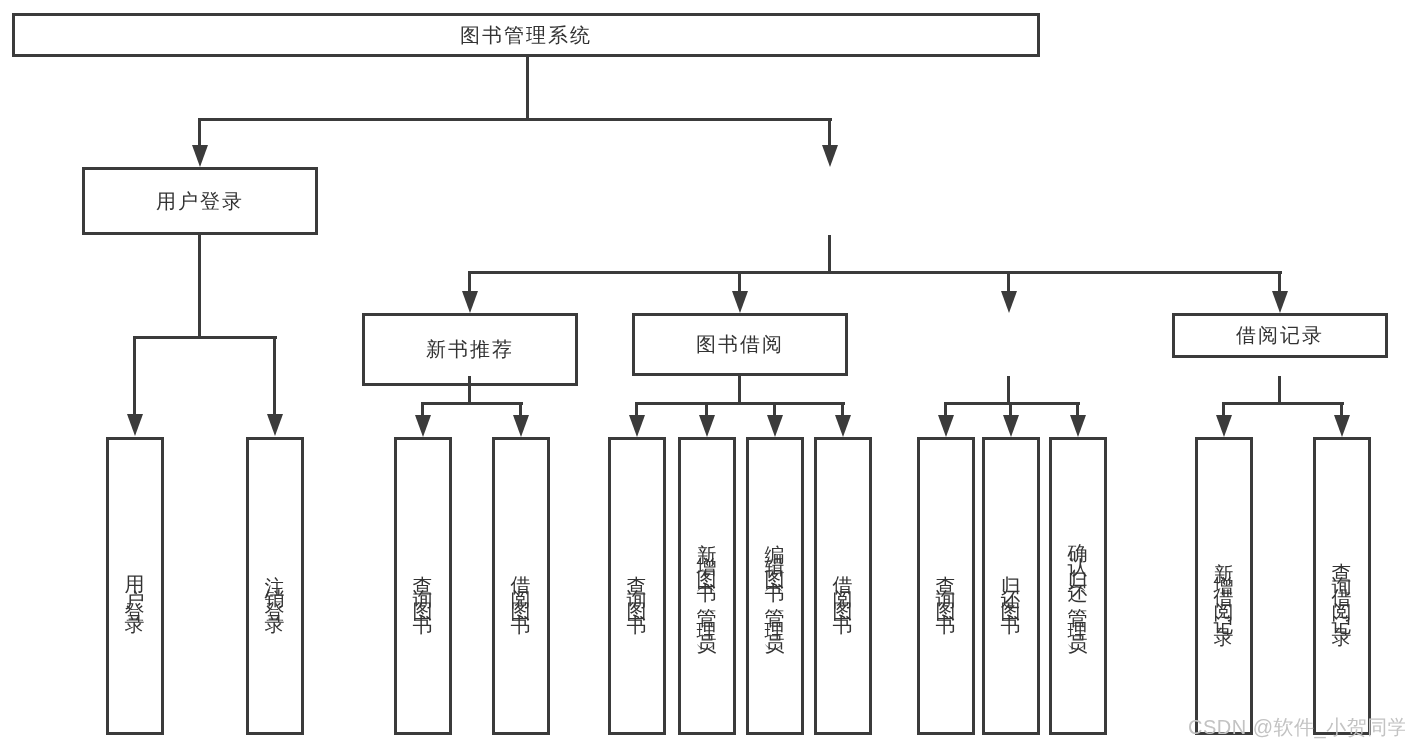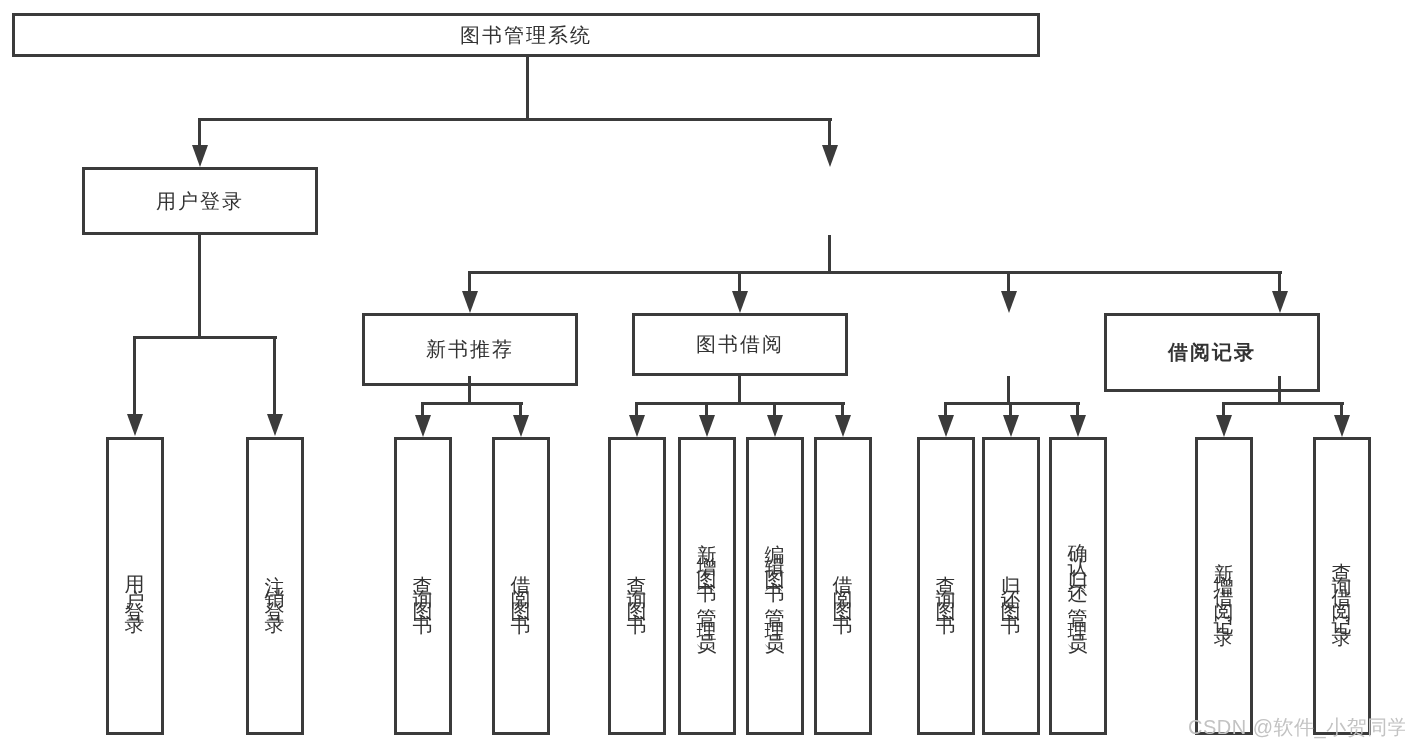--- a/index.html
+++ b/index.html
@@ -80,21 +80,21 @@
   <div class="arrowhead" style="left:462px; top:291px;"></div>
   <div class="vline" style="left:738px; top:271px; height:23px;"></div>
   <div class="arrowhead" style="left:732px; top:291px;"></div>
   <div class="vline" style="left:1007px; top:271px; height:23px;"></div>
   <div class="arrowhead" style="left:1001px; top:291px;"></div>
   <div class="vline" style="left:1278px; top:271px; height:23px;"></div>
   <div class="arrowhead" style="left:1272px; top:291px;"></div>
 
   <div class="node" style="left:362px; top:313px; width:216px; height:73px;">新书推荐</div>
   <div class="node" style="left:632px; top:313px; width:216px; height:63px;">图书借阅</div>
-  <div class="node" style="left:1104px; top:313px; width:216px; height:79px;font-weight:bold;">借阅记录</div>
+  <div class="node" style="left:1172px; top:313px; width:216px; height:45px;">借阅记录</div>
 
   <div class="vline" style="left:468px; top:376px; height:29px;"></div>
   <div class="vline" style="left:738px; top:376px; height:29px;"></div>
   <div class="vline" style="left:1007px; top:376px; height:29px;"></div>
   <div class="vline" style="left:1278px; top:376px; height:29px;"></div>
 
   <div class="hline" style="left:421px; top:402px; width:102px;"></div>
   <div class="hline" style="left:635px; top:402px; width:210px;"></div>
   <div class="hline" style="left:944px; top:402px; width:136px;"></div>
   <div class="hline" style="left:1222px; top:402px; width:122px;"></div>

